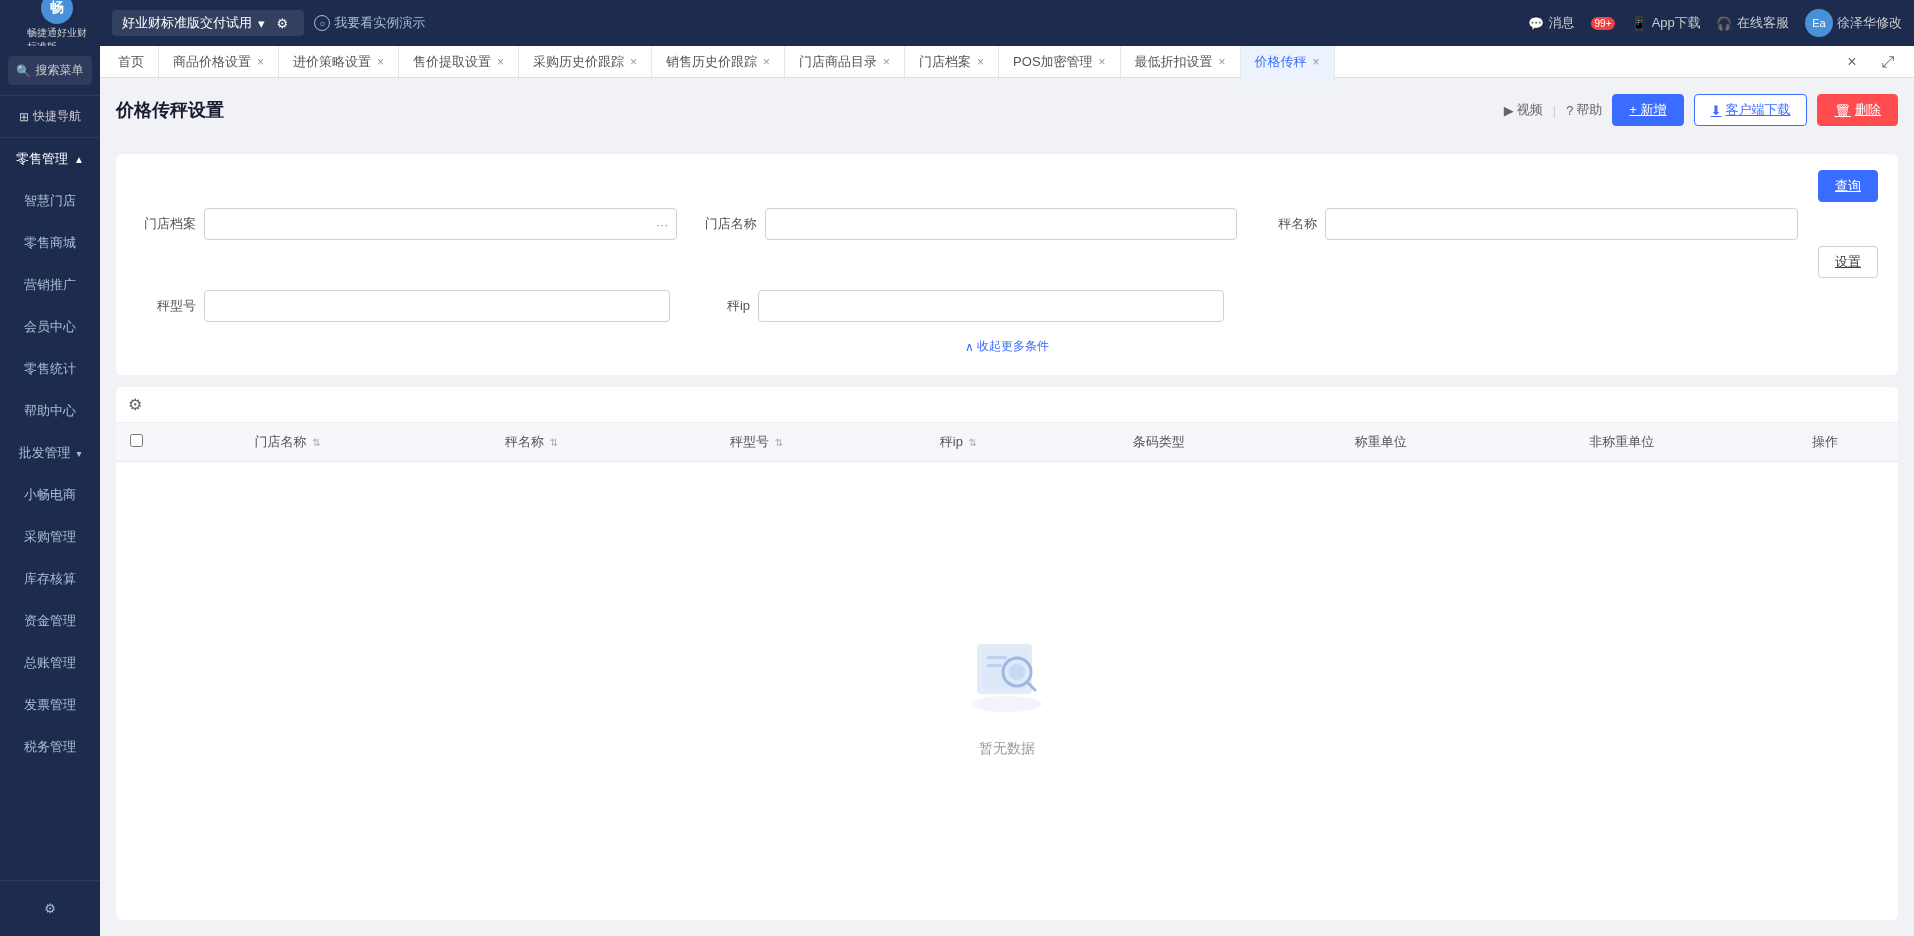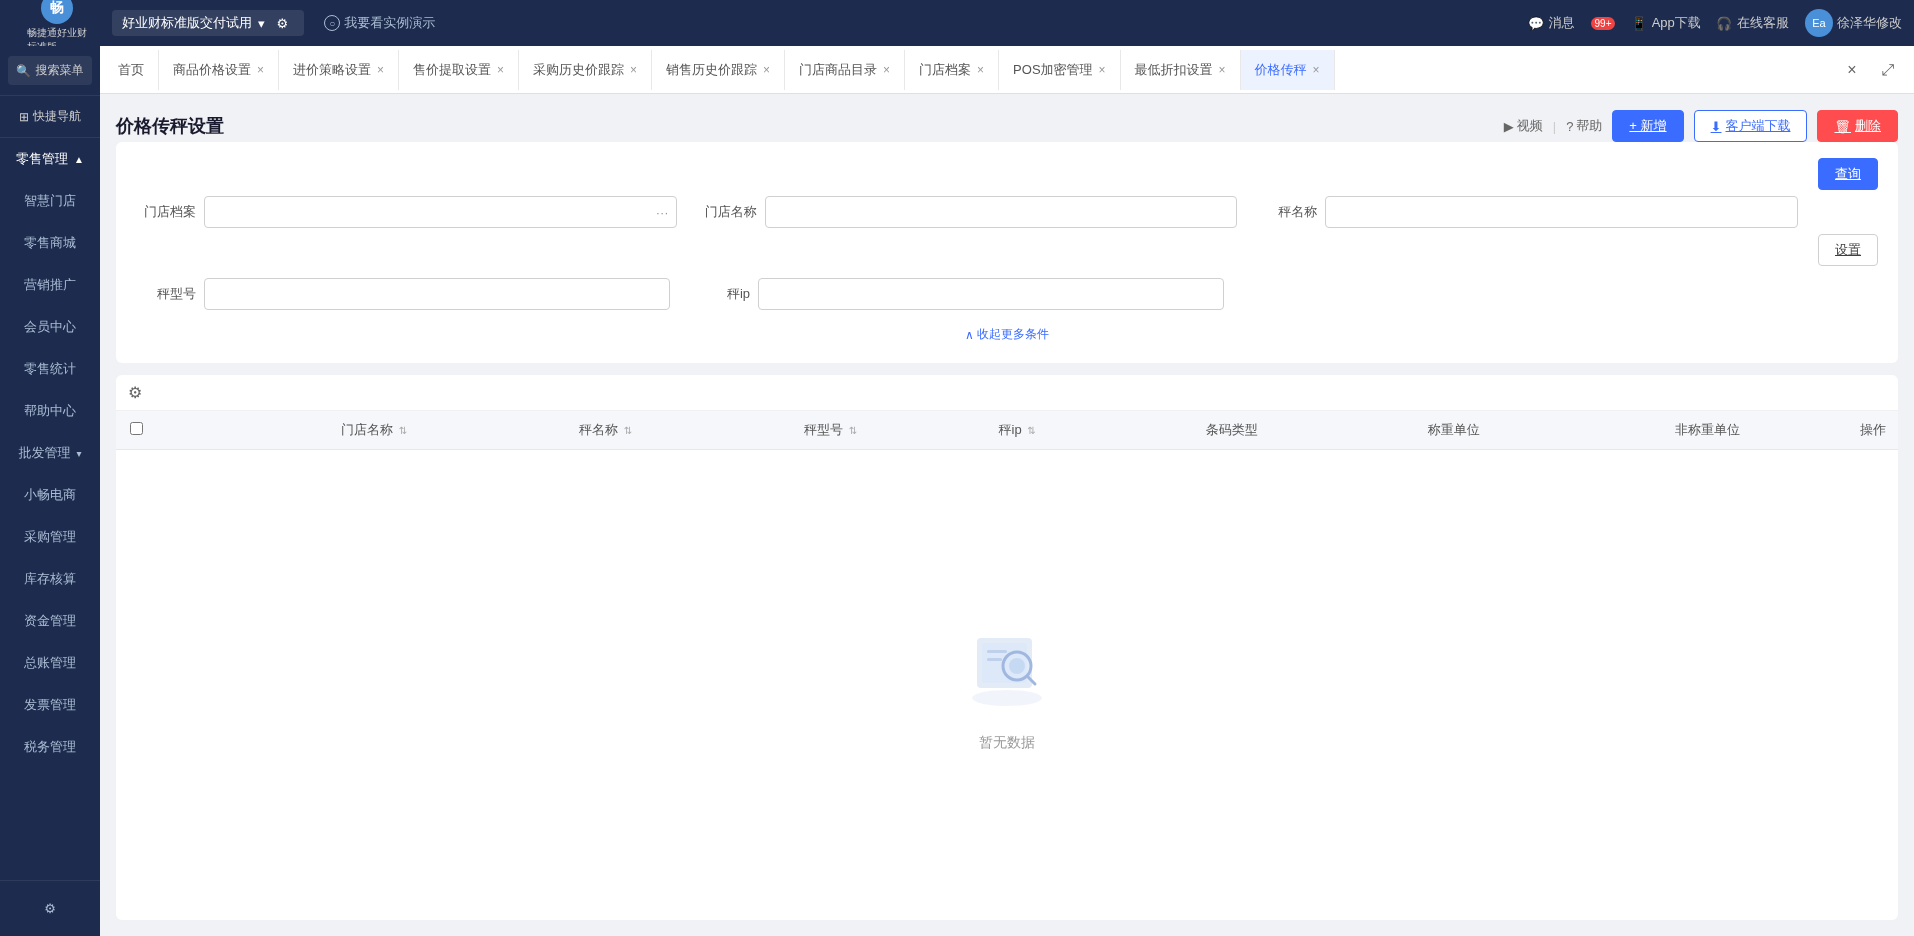--- a/index.html
+++ b/index.html
@@ -6,21 +6,21 @@
     body { font-family: 'Microsoft YaHei', Arial, sans-serif; font-size: 13px; background: #f0f2f5; color: #333; overflow: hidden; }
 
     
     .app-container { display: flex; flex-direction: column; height: 936px; width: 1914px; }
 
     
     .top-bar { display: flex; align-items: center; background: #1d2b4e; height: 46px; padding: 0 12px; color: #fff; flex-shrink: 0; }
     .top-bar-logo { display: flex; flex-direction: column; align-items: center; justify-content: center; width: 90px; margin-right: 10px; }
     .logo-icon { width: 32px; height: 32px; background: #4a90d9; border-radius: 50%; display: flex; align-items: center; justify-content: center; font-size: 14px; color: #fff; font-weight: bold; margin-bottom: 2px; }
     .logo-text { font-size: 10px; color: #ccc; white-space: nowrap; }
-    .top-bar-selector { display: flex; align-items: center; background: rgba(255,255,255,0.1); border-radius: 4px; padding: 4px 10px; margin-right: 20px; cursor: pointer; font-size: 13px; color: #fff; }
+    .top-bar-selector { display: flex; align-items: center; background: rgba(255,255,255,0.1); border-radius: 4px; padding: 4px 10px; margin-right: 10px; cursor: pointer; font-size: 13px; color: #fff; }
     .top-bar-selector span { margin-right: 6px; }
     .top-bar-demo { display: flex; align-items: center; color: #aabdd4; font-size: 13px; cursor: pointer; }
     .top-bar-demo .circle-icon { width: 16px; height: 16px; border-radius: 50%; border: 1.5px solid #aabdd4; display: inline-flex; align-items: center; justify-content: center; font-size: 10px; margin-right: 4px; }
     .top-bar-right { margin-left: auto; display: flex; align-items: center; gap: 16px; color: #ccc; font-size: 13px; }
     .top-bar-right .icon-btn { display: flex; align-items: center; gap: 4px; cursor: pointer; color: #ccc; }
     .badge { background: #ef4444; color: #fff; border-radius: 10px; font-size: 10px; padding: 1px 4px; margin-left: 12px; }
     .user-avatar { width: 28px; height: 28px; border-radius: 50%; background: #4a90d9; display: flex; align-items: center; justify-content: center; font-size: 11px; color: #fff; }
 
     
     .main-layout { display: flex; flex: 1; overflow: hidden; }
@@ -34,30 +34,30 @@
     .sidebar-item { display: flex; align-items: center; justify-content: center; padding: 12px 0; cursor: pointer; font-size: 13px; color: #aabdd4; flex-direction: column; gap: 2px; }
     .sidebar-item.has-submenu { display: flex; flex-direction: row; justify-content: center; align-items: center; padding: 12px 8px; }
     .sidebar-item.open { color: #fff; }
     .sidebar-bottom { margin-top: auto; padding: 10px 0; border-top: 1px solid rgba(255,255,255,0.08); }
     .sidebar-gear { display: flex; align-items: center; justify-content: center; padding: 10px 0; cursor: pointer; color: #aabdd4; }
 
     
     .content-area { flex: 1; display: flex; flex-direction: column; overflow: hidden; background: #f0f2f5; }
 
     
-    .tab-bar { display: flex; align-items: center; background: #fff; border-bottom: 1px solid #e0e0e0; height: 48px; flex-shrink: 0; padding: 0 4px; }
+    .tab-bar { display: flex; align-items: center; background: #fff; border-bottom: 1px solid #e0e0e0; height: 32px; flex-shrink: 0; padding: 0 4px; }
     .tab-item { display: flex; align-items: center; padding: 0 14px; height: 40px; font-size: 13px; color: #555; cursor: pointer; border-right: 1px solid #e8e8e8; white-space: nowrap; flex-shrink: 0; }
     .tab-item.active { color: #3a6cff; background: #edf2ff; font-weight: 500; }
     .tab-item .tab-close { margin-left: 6px; color: #999; font-size: 12px; line-height: 1; }
     .tab-bar-end { display: flex; align-items: center; margin-left: auto; gap: 8px; padding-right: 8px; }
     .tab-end-btn { background: none; border: none; cursor: pointer; color: #666; font-size: 16px; display: flex; align-items: center; justify-content: center; width: 28px; height: 28px; }
 
     
     .page-content { flex: 1; display: flex; flex-direction: column; overflow: hidden; padding: 16px; }
-    .page-header { display: flex; align-items: center; justify-content: space-between; margin-bottom: 0; }
+    .page-header { display: flex; align-items: center; justify-content: space-between; margin-bottom: 28px; }
     .page-title { font-size: 18px; font-weight: 600; color: #1a1a2e; }
     .page-actions { display: flex; align-items: center; gap: 10px; }
     .action-link { color: #666; font-size: 13px; cursor: pointer; display: flex; align-items: center; gap: 3px; }
     .separator { color: #ccc; }
     .btn { padding: 6px 16px; border-radius: 4px; font-size: 13px; cursor: pointer; border: 1px solid transparent; display: flex; align-items: center; gap: 4px; text-decoration: underline; }
     .btn-primary { background: #3a6cff; color: #fff; border-color: #3a6cff; }
     .btn-outline { background: #fff; color: #404040; border-color: #d0d0d0; margin-top: 36px; }
     .btn-danger { background: #ff4d4f; color: #fff; border-color: #ff4d4f; }
     .btn-blue-outline { background: #fff; color: #3a6cff; border-color: #3a6cff; }
 
@@ -72,21 +72,21 @@
     .form-input-icon { position: absolute; right: 8px; top: 50%; transform: translateY(-50%); color: #999; cursor: pointer; }
     .collapse-bar { display: flex; justify-content: center; padding: 4px 0; }
     .collapse-btn { background: none; border: none; color: #3a6cff; font-size: 12px; cursor: pointer; display: flex; align-items: center; gap: 3px; }
 
     
     .table-container { background: #fff; border-radius: 6px; flex: 1; overflow: hidden; display: flex; flex-direction: column; }
     .table-toolbar { padding: 8px 12px; border-bottom: 1px solid #f0f0f0; display: flex; align-items: center; }
     .table-settings-icon { color: #666; cursor: pointer; font-size: 16px; }
     table { width: 100%; border-collapse: collapse; }
     thead tr { background: #f5f7fa; }
-    th { padding: 10px 12px; text-align: right; font-size: 13px; color: #555; font-weight: 500; border-bottom: 1px solid #e8e8e8; white-space: nowrap; }
+    th { padding: 10px 12px; text-align: center; font-size: 13px; color: #555; font-weight: 500; border-bottom: 1px solid #e8e8e8; white-space: nowrap; }
     th .sort-icon { color: #aaa; font-size: 10px; margin-left: 2px; }
     .checkbox-cell { width: 40px; text-align: center; }
     .empty-state { flex: 1; display: flex; flex-direction: column; align-items: center; justify-content: center; padding: 60px 0; }
     .empty-icon { width: 100px; height: 100px; margin-bottom: 16px; }
     .empty-text { color: #999; font-size: 14px; }
 
     
     .pagination { display: flex; align-items: center; justify-content: flex-end; padding: 10px 16px; background: #fff; border-top: 1px solid #f0f0f0; gap: 8px; flex-shrink: 0; }
     .pagination-text { color: #555; font-size: 13px; }
     .pagination-select { border: 1px solid #d0d0d0; border-radius: 4px; padding: 3px 6px; font-size: 13px; cursor: pointer; }

